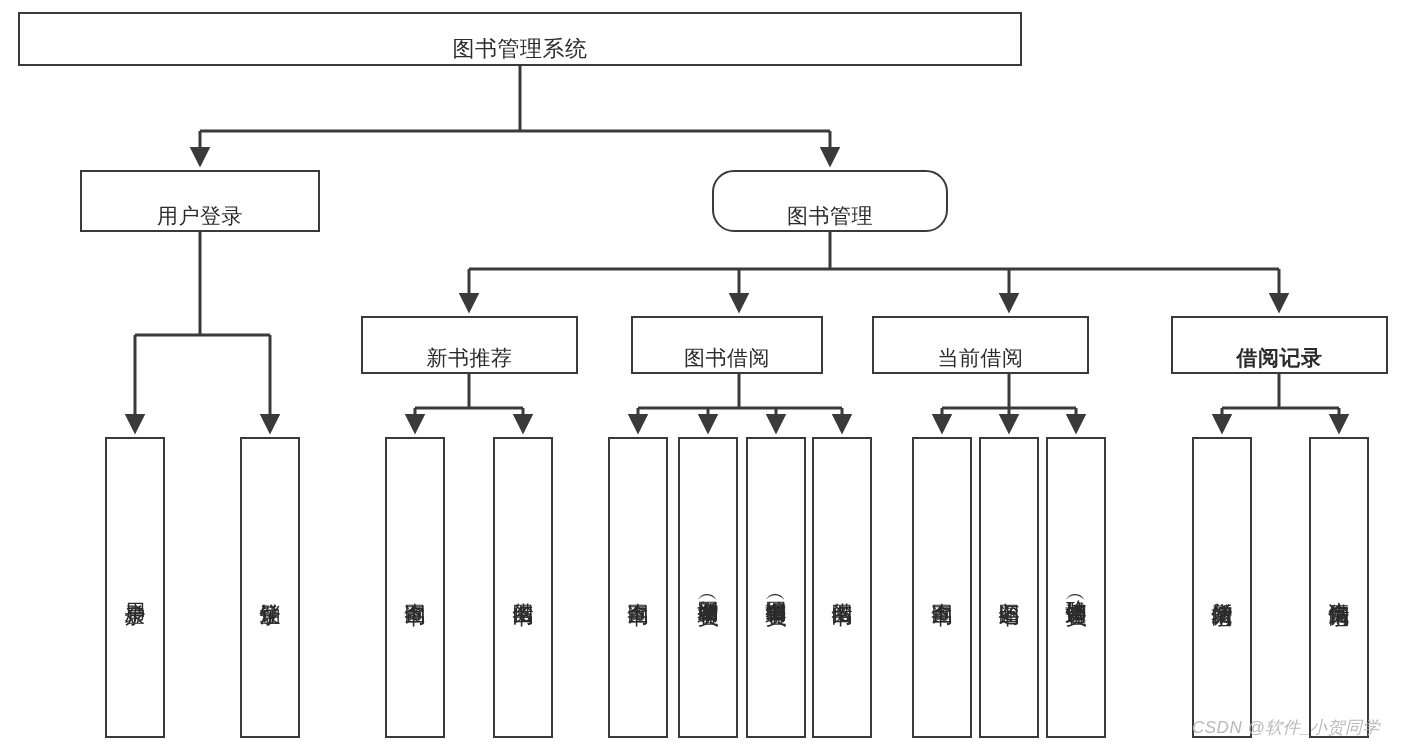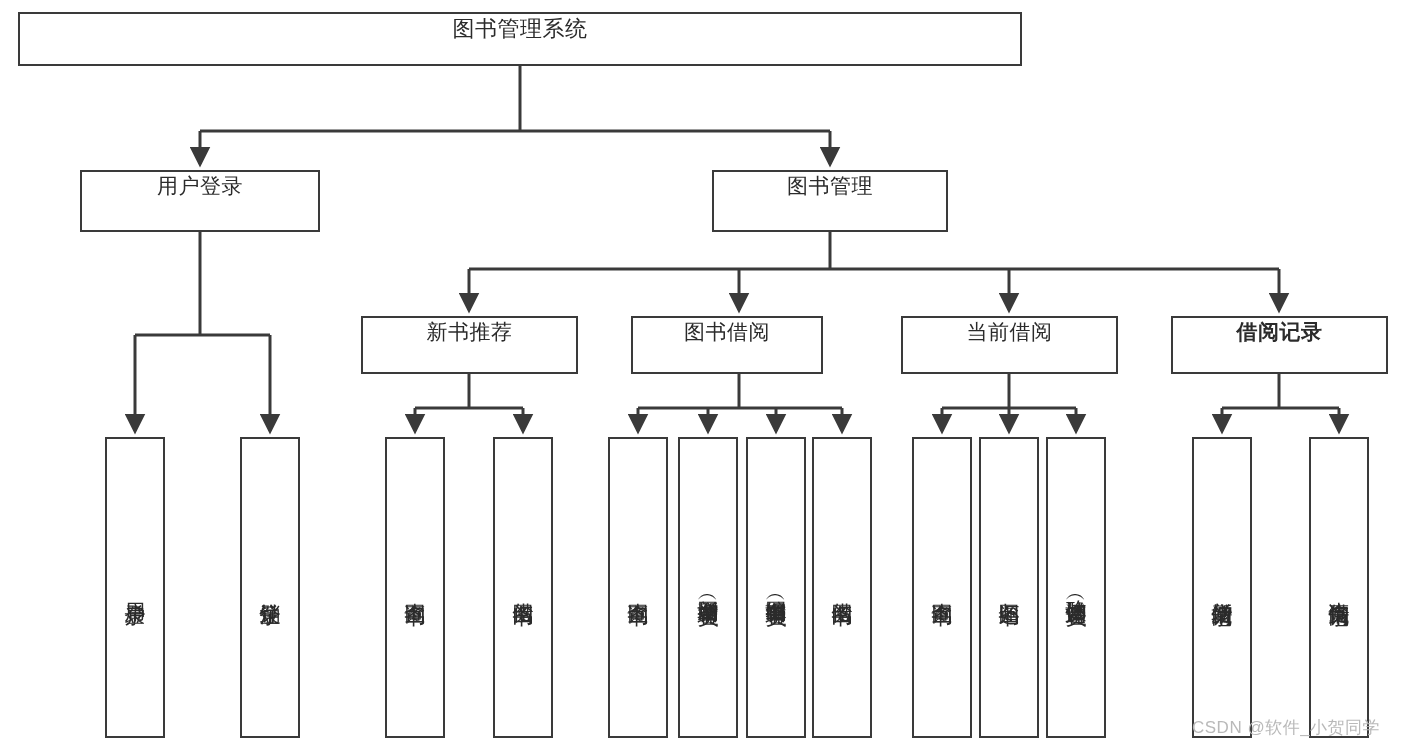--- a/index.html
+++ b/index.html
@@ -25,21 +25,21 @@
     width: 1405px;
     height: 747px;
     pointer-events: none;
   }
   .node {
     position: absolute;
     box-sizing: border-box;
     background: #ffffff;
     border: 2px solid #3a3a3a;
     display: flex;
-    align-items: flex-start;
+    align-items: flex-end;
     justify-content: center;
     color: #2b2b2b;
   }
   .node .lbl {
     display: block;
     text-align: center;
     white-space: nowrap;
     line-height: 1.35;
   }
   .node.horiz .lbl {
@@ -62,20 +62,21 @@
     white-space: normal;
     max-height: 280px;
   }
   .watermark {
     position: absolute;
     color: #b9b9b9;
     font-size: 17px;
     white-space: nowrap;
     letter-spacing: 0.5px;
     user-select: none;
+    font-style: italic;
   }
 </style>
 </head>
 <body>
 
 <div id="canvas">
 
   <svg id="wires" viewBox="0 0 1405 747" width="1405" height="747" xmlns="http://www.w3.org/2000/svg">
     <defs>
       <marker id="arrow" viewBox="0 0 12 12" refX="10" refY="6" markerWidth="7" markerHeight="7" orient="auto-start-reverse">
@@ -126,31 +127,31 @@
     </g>
   </svg>
 
   <div class="node root horiz" style="left:18px; top:12px; width:1004px; height:54px;">
     <span class="lbl">图书管理系统</span>
   </div>
 
   <div class="node horiz" style="left:80px; top:170px; width:240px; height:62px;">
     <span class="lbl">用户登录</span>
   </div>
-  <div class="node horiz" style="left:712px; top:170px; width:236px; height:62px;">
+  <div class="node horiz" style="left:712px; top:170px; width:236px; height:62px;border-radius:22px;">
     <span class="lbl">图书管理</span>
   </div>
 
   <div class="node horiz" style="left:361px; top:316px; width:217px; height:58px;">
     <span class="lbl">新书推荐</span>
   </div>
   <div class="node horiz" style="left:631px; top:316px; width:192px; height:58px;">
     <span class="lbl">图书借阅</span>
   </div>
-  <div class="node horiz" style="left:901px; top:316px; width:217px; height:58px;">
+  <div class="node horiz" style="left:872px; top:316px; width:217px; height:58px;">
     <span class="lbl">当前借阅</span>
   </div>
   <div class="node horiz" style="left:1171px; top:316px; width:217px; height:58px;font-weight:bold;">
     <span class="lbl">借阅记录</span>
   </div>
 
   <div class="node leaf" style="left:105px; top:437px; width:60px; height:301px;">
     <span class="lbl">用户登录</span>
   </div>
   <div class="node leaf" style="left:240px; top:437px; width:60px; height:301px;">

